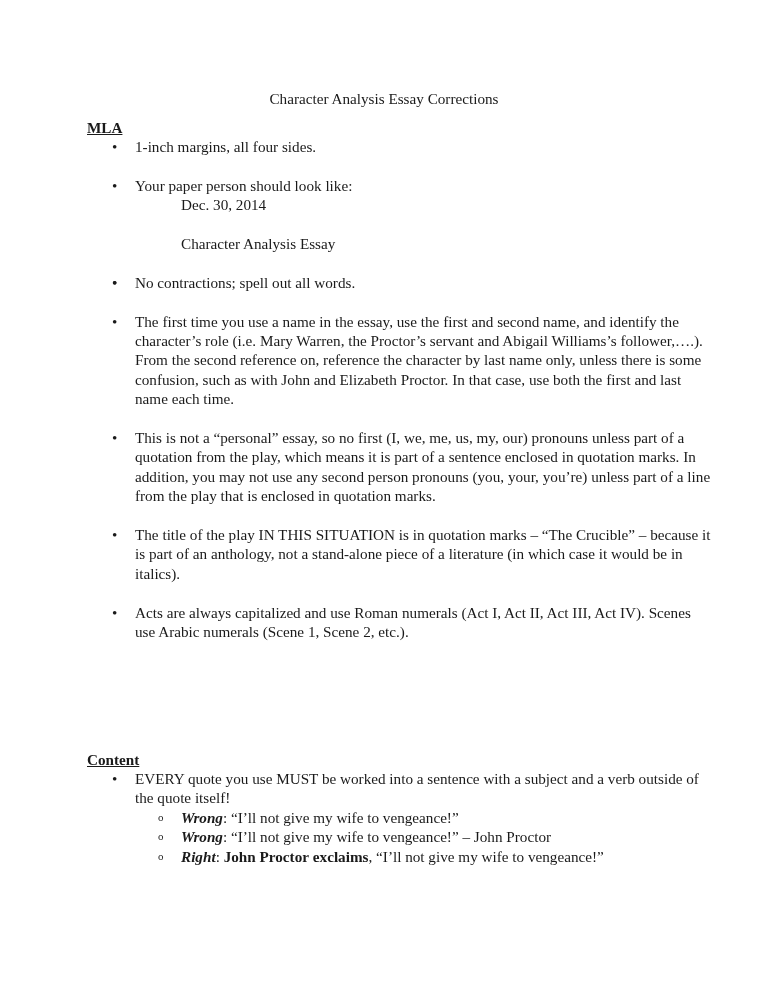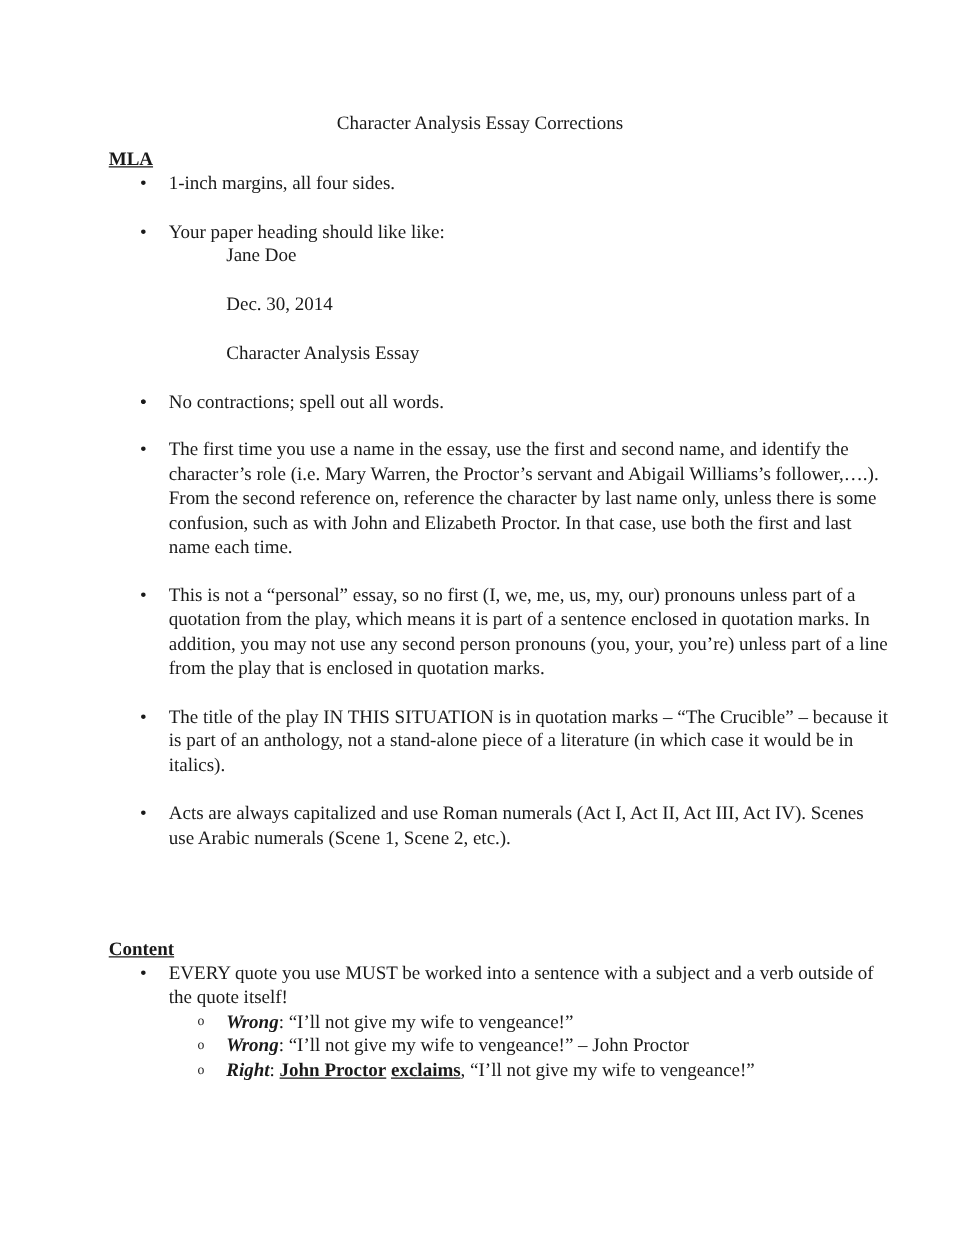--- a/index.html
+++ b/index.html
@@ -71,41 +71,40 @@
       position: relative;
       padding-left: 23px;
     }
     .sub-item .circ {
       position: absolute;
       left: 0;
       top: 0;
       font-size: 11px;
     }
     .bi { font-weight: bold; font-style: italic; }
-    .bu { font-weight: bold; text-decoration: underline; }
+    .bu { font-weight: bold; }
   </style>
 </head>
 <body>
 
 <div class="page">
 
   <div class="title">Character Analysis Essay Corrections</div>
 
   <div class="section-heading" style="top:118px;">MLA</div>
 
   <ul class="bullet-list" style="top:137px;">
     <li class="bullet-item gap">
       <span class="dot">•</span>
       <span>1-inch margins, all four sides.</span>
     </li>
     <li class="bullet-item gap">
       <span class="dot">•</span>
-      <span>Your paper heading should like like:</span>
+      <span>Your paper person should look like:</span>
       <div class="heading-lines">
-        <div>Jane Doe</div>
         <div>Dec. 30, 2014</div>
         <div>Character Analysis Essay</div>
       </div>
     </li>
     <li class="bullet-item gap">
       <span class="dot">•</span>
     </li>
     <li class="bullet-item gap">
       <span class="dot">•</span>
       <span>No contractions; spell out all words.</span>

